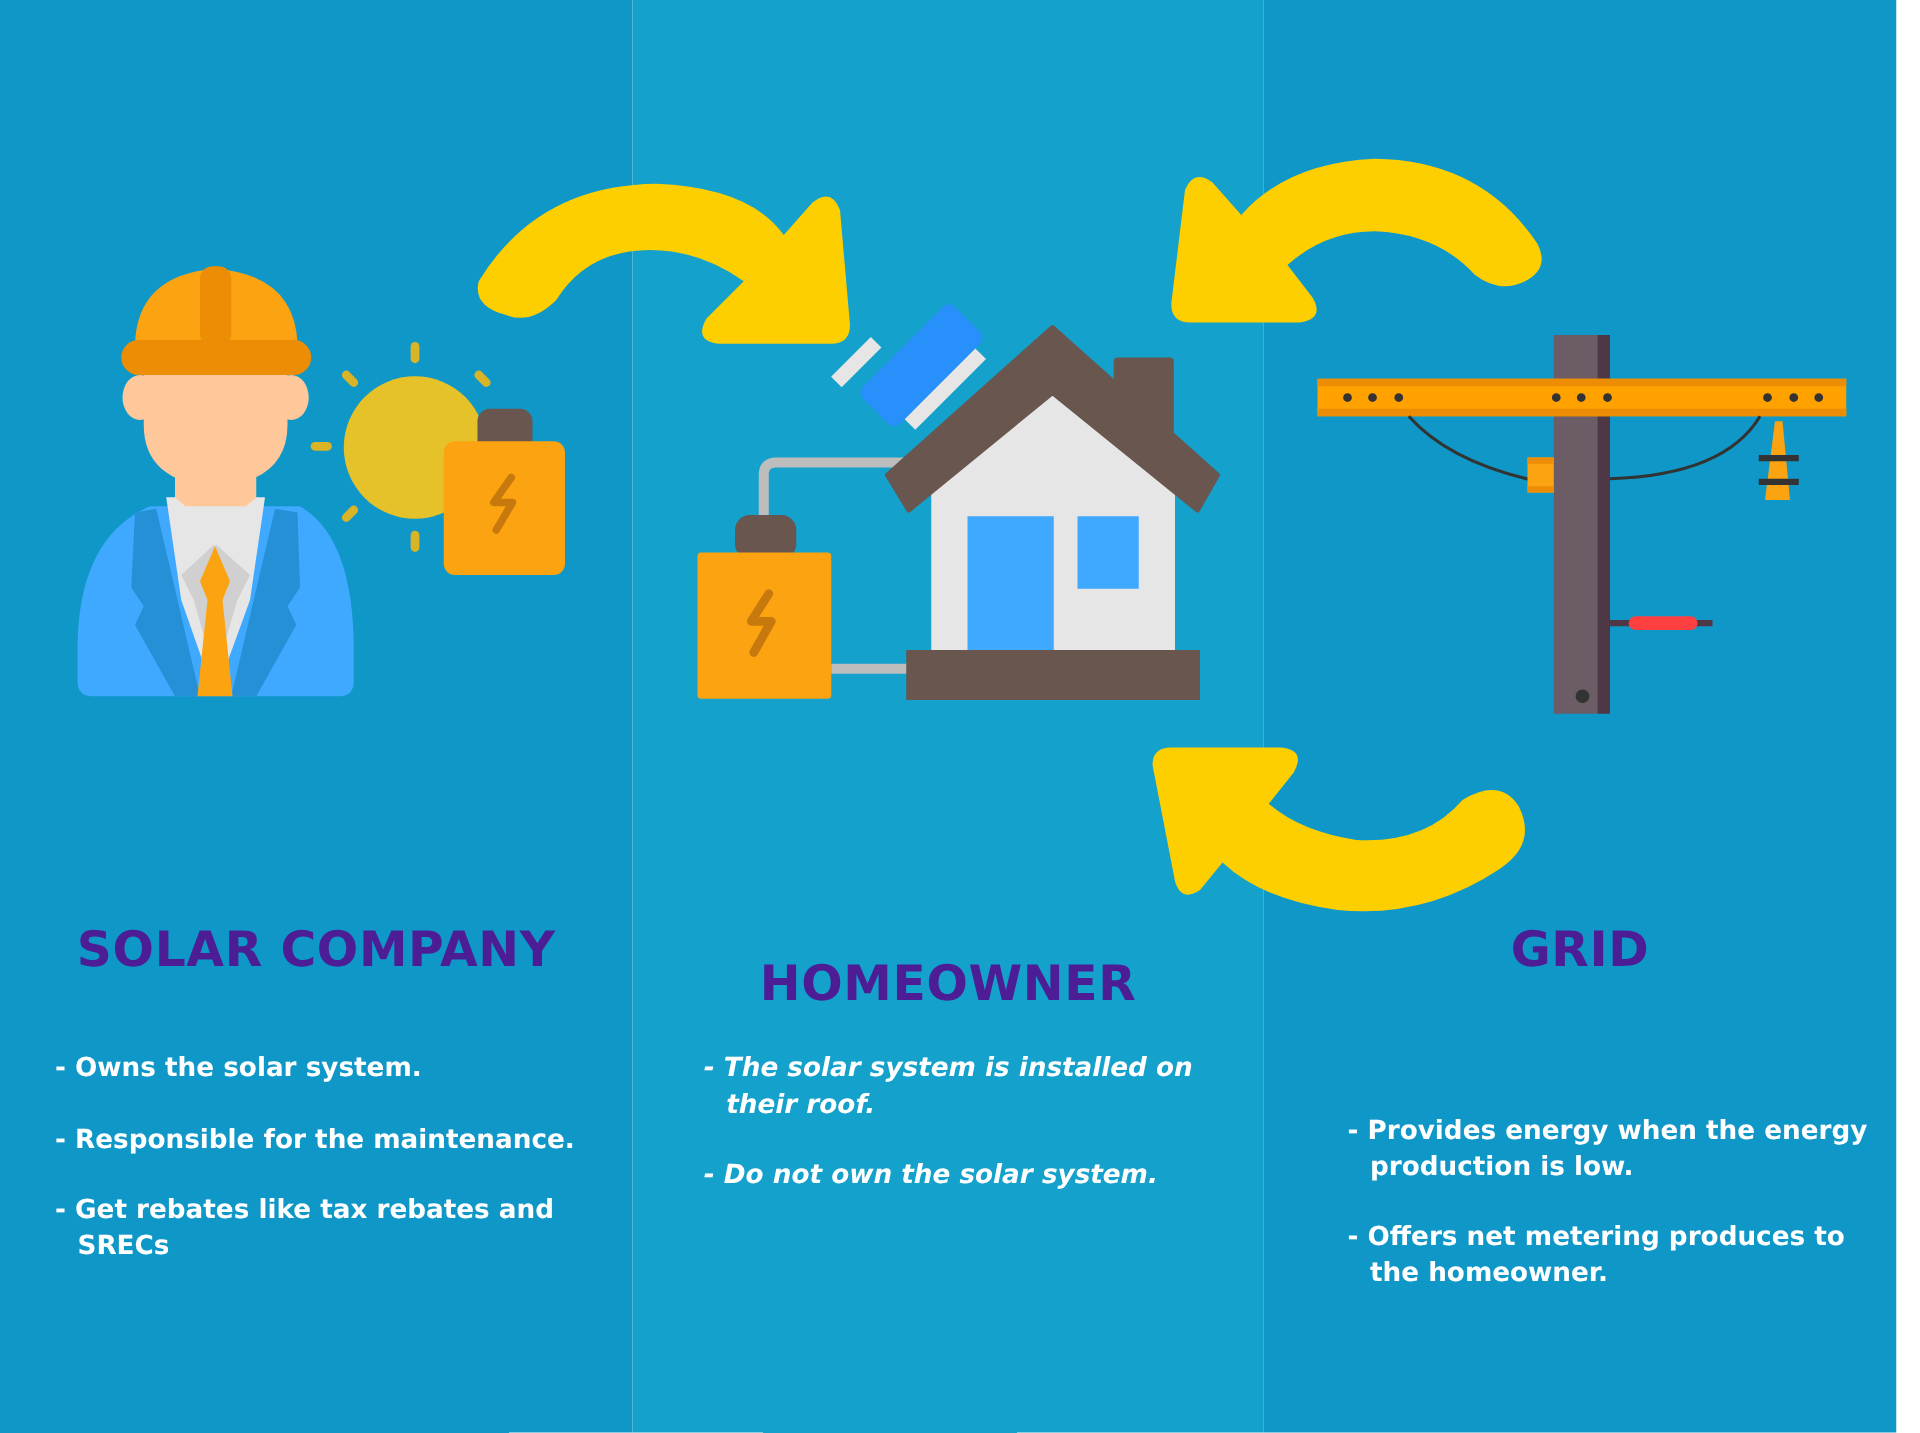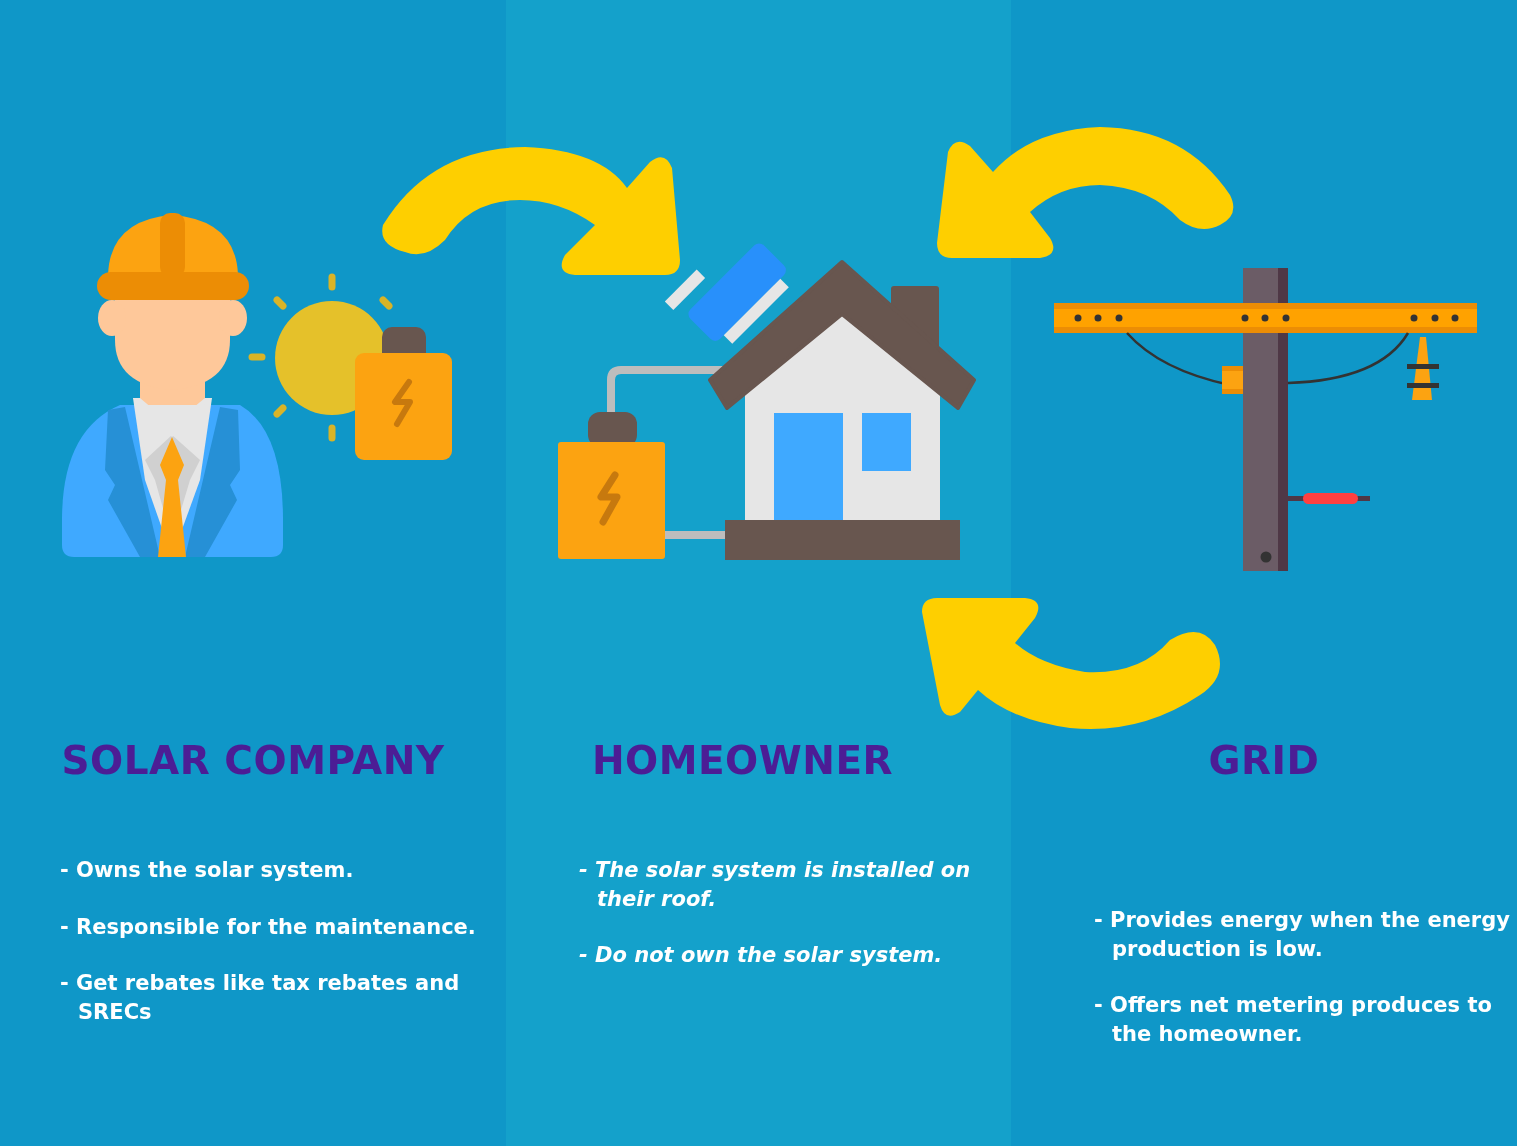--- a/index.html
+++ b/index.html
@@ -6,23 +6,23 @@
   body { width:1536px; height:1146px; background:#ffffff; position:relative; overflow:hidden;
          font-family:"DejaVu Sans", "Liberation Sans", sans-serif; }
   .canvas { position:absolute; left:0; top:0; width:1517px; height:1146px; }
   .col { position:absolute; top:0; height:1146px; }
   .col-left { left:0; width:506px; background:#0f97c8; }
   .col-mid { left:506px; width:505px; background:#14a1cb; }
   .col-right { left:1011px; width:506px; background:#0f97c8; }
   .heading { position:absolute; top:738px; color:#4c1d95; font-weight:bold; font-size:39px;
              letter-spacing:0.5px; text-align:center; white-space:nowrap; }
   .h-left { left:0; width:506px; }
-  .h-mid { left:490px; width:505px; }
+  .h-mid { left:506px; width:505px;margin-top:27px; }
   .h-right { left:1011px; width:506px; }
-  .bullets { position:absolute; color:#fff; font-weight:bold; font-size:21px; line-height:28.5px; margin:16px; padding:0; list-style:none; }
+  .bullets { position:absolute; color:#fff; font-weight:bold; font-size:21px; line-height:28.5px; margin:0; padding:0; list-style:none; }
   .bullets li { margin:0 0 28px 0; padding-left:18px; text-indent:-18px; }
   .b-left { left:44px; top:840px; width:450px; }
   .b-mid { left:563px; top:840px; width:430px;font-style:italic; }
   .b-right { left:1078px; top:890px; width:420px; }
   svg.art { position:absolute; left:0; top:0; }
 </style>
 </head>
 <body>
 
 <div class="canvas">

